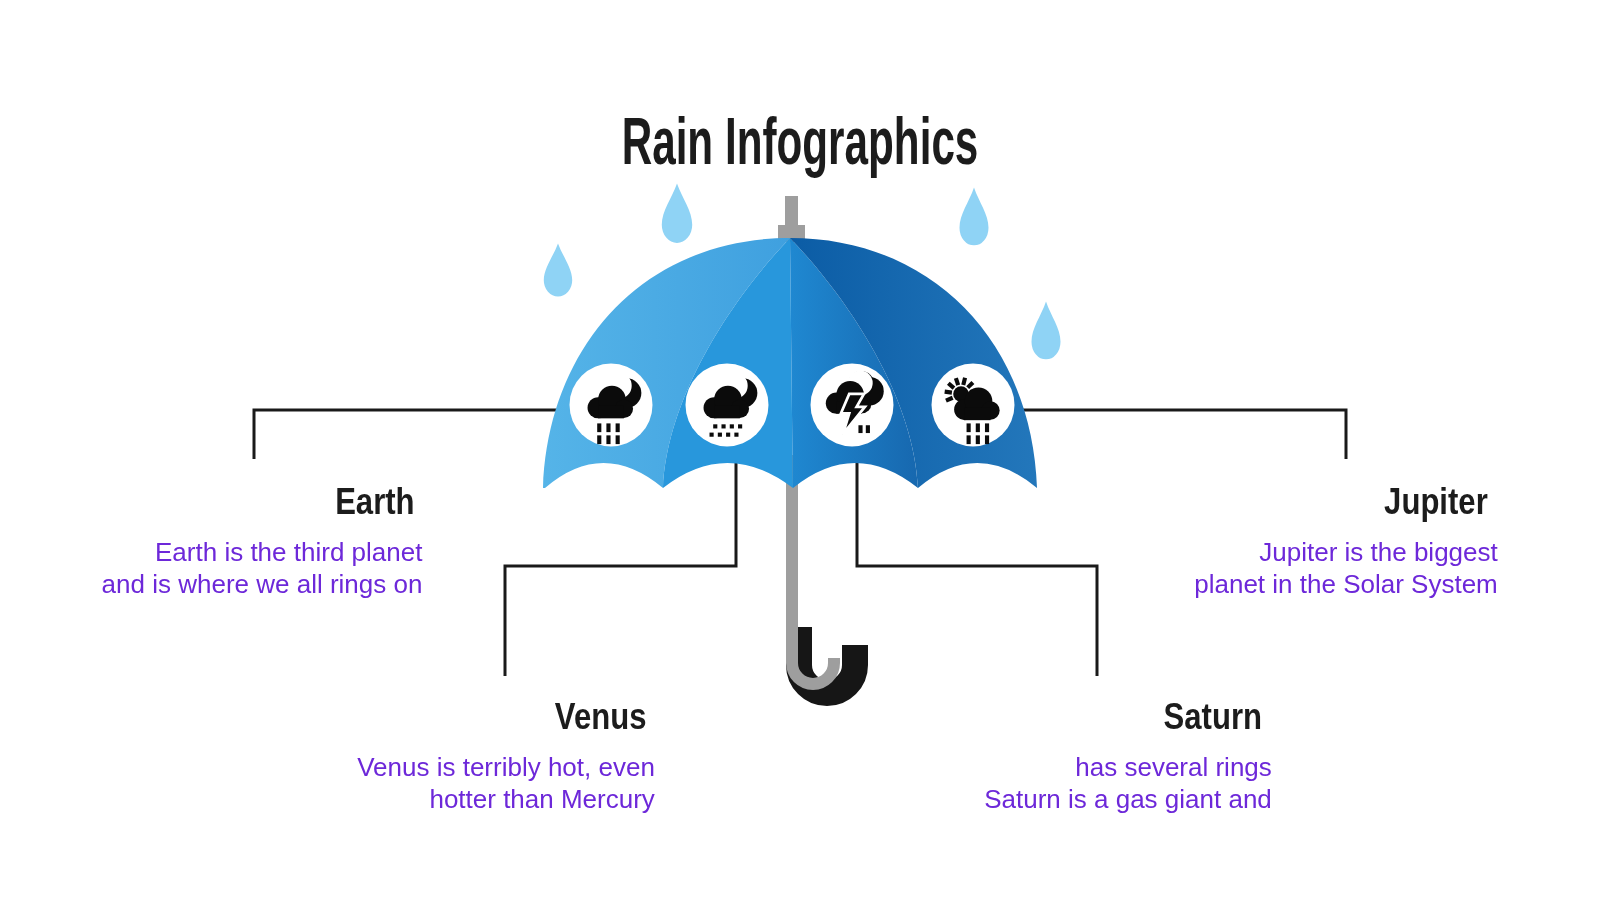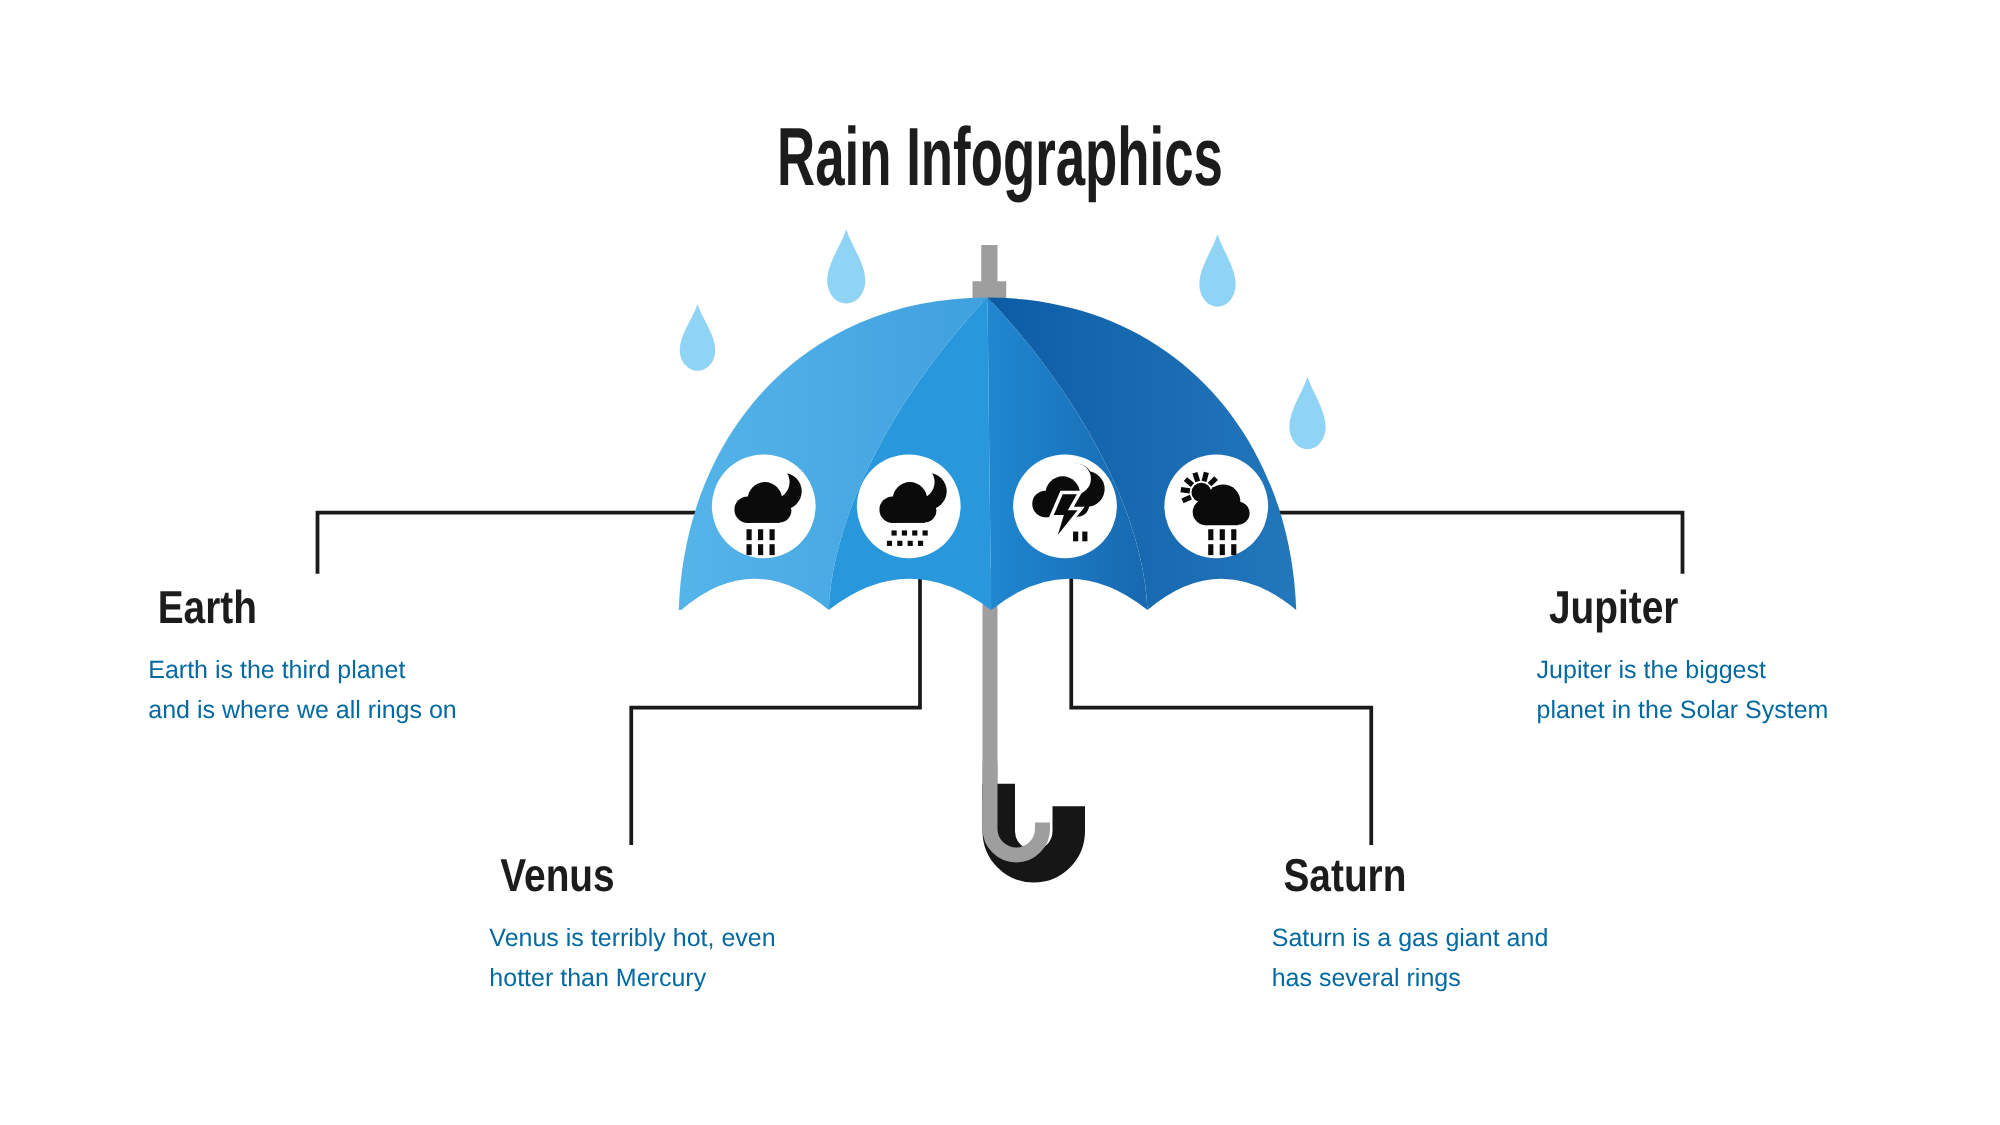--- a/index.html
+++ b/index.html
@@ -1,31 +1,31 @@
 <!DOCTYPE html>
 <html><head>
 <meta charset="utf-8">
 <style>
   html,body{margin:0;padding:0;background:#ffffff;}
   .stage{
     position:relative;width:1600px;height:900px;background:#ffffff;overflow:hidden;
     font-family:"Liberation Sans",sans-serif;color:#1c1c1c;
   }
   .art{position:absolute;left:0;top:0;width:1600px;height:900px;}
-  .center{position:absolute;transform:translateX(-50%);text-align:left;}
+  .center{position:absolute;transform:translateX(-50%);text-align:right;margin-top:16px;}
   .title{
     display:inline-block;font-size:66px;font-weight:700;line-height:1;
     transform:scaleX(0.64);transform-origin:center;white-space:nowrap;color:#1c1c1c;
   }
   .planet-name{
     display:inline-block;font-size:37px;font-weight:700;line-height:42px;
     transform:scaleX(0.84);transform-origin:center;white-space:nowrap;color:#1c1c1c;
   }
   .planet-desc{
-    margin-top:14px;font-size:20px;line-height:31.5px;color:#0369a1;white-space:nowrap;
+    margin-top:14px;font-size:26px;line-height:31.5px;color:#6d28d9;white-space:nowrap;
   }
 </style>
 </head>
 <body>
 
 <div class="stage">
 
   <svg class="art" viewBox="0 0 1600 900">
     <defs>
       <linearGradient id="gp1" x1="0" y1="0" x2="1" y2="0">
@@ -161,21 +161,21 @@
     <g fill="none">
       <path stroke-width="26" d="M 799 627 L 799 665 A 28 28 0 0 0 855 665 L 855 645" stroke="#161616"></path>
       <path stroke-width="12" d="M 792 610 L 792 663 A 21 21 0 0 0 834 663 L 834 658" stroke="#9E9E9E"></path>
     </g>
   </svg>
 
   <div class="center" style="left:800px;top:92px">
     <span class="title">Rain Infographics</span>
   </div>
 
-  <div class="center" style="left:242px;top:465px">
+  <div class="center" style="left:262px;top:465px">
     <div><span class="planet-name">Earth</span></div>
     <div class="planet-desc">
       <div>Earth is the third planet</div>
       <div>and is where we all rings on</div>
     </div>
   </div>
 
   <div class="center" style="left:506px;top:680px">
     <div><span class="planet-name">Venus</span></div>
     <div class="planet-desc">
@@ -188,18 +188,18 @@
     <div><span class="planet-name">Jupiter</span></div>
     <div class="planet-desc">
       <div>Jupiter is the biggest</div>
       <div>planet in the Solar System</div>
     </div>
   </div>
 
   <div class="center" style="left:1128px;top:680px">
     <div><span class="planet-name">Saturn</span></div>
     <div class="planet-desc">
+      <div>has several rings</div>
       <div>Saturn is a gas giant and</div>
-      <div>has several rings</div>
     </div>
   </div>
 
 </div>
 
 </body></html>

